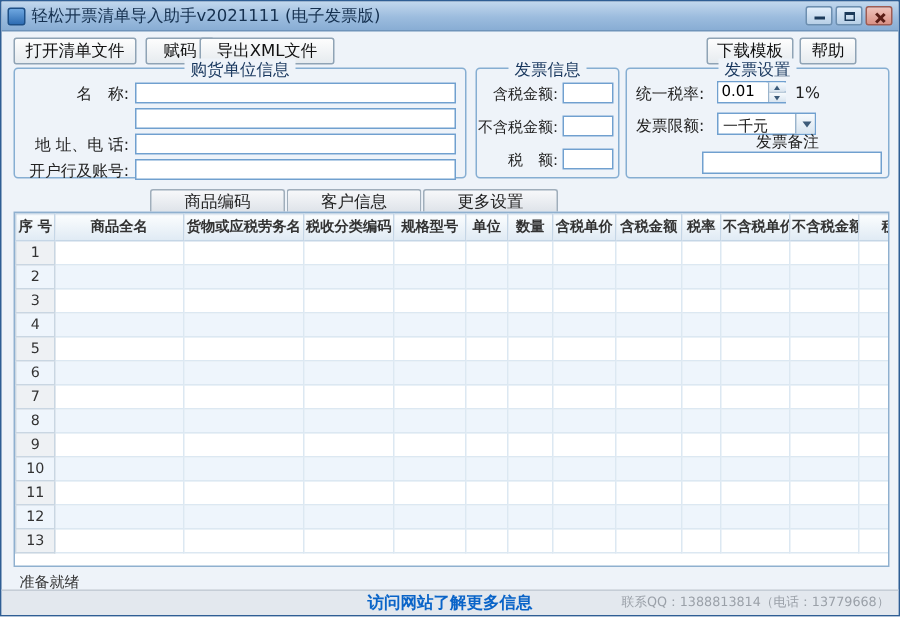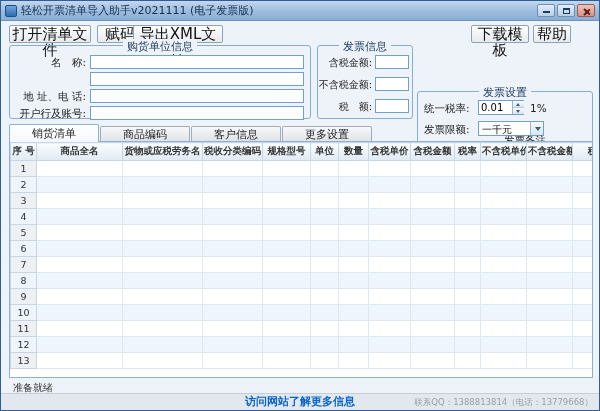--- a/index.html
+++ b/index.html
@@ -21,21 +21,21 @@
   .wbtn { width:18px; height:13px; border:1px solid #6d8fb0; border-radius:2px;
     background:linear-gradient(#e3eefa,#b7cfe6); position:relative; }
   .wbtn.close { background:linear-gradient(#efc3bb,#d99286); border-color:#a05c52; }
   .min-glyph { position:absolute; left:5px; bottom:3px; width:7px; height:2px; background:#1c3a5a; }
   .max-glyph { position:absolute; left:5px; top:3px; width:7px; height:6px; border:1px solid #1c3a5a; border-top-width:2px; }
   .close-glyph:before, .close-glyph:after { content:""; position:absolute; left:8px; top:3px; width:1.5px; height:8px; background:#5a1d15; }
   .close-glyph:before { transform:rotate(45deg); }
   .close-glyph:after  { transform:rotate(-45deg); }
   
   .btn {
-    position:absolute; top:24px; height:18px; font-size:15px; color:#111;
+    position:absolute; top:24px; height:18px; font-size:11px; color:#111;
     background:linear-gradient(#fdfdfd,#e6ebef); border:1px solid #8fa3b5;
     border-radius:2px; text-align:center; line-height:16px; cursor:default;
     font-family:inherit;
   }
   
   .gb { position:absolute; top:44px; height:74px; border:1px solid #86aed2; border-radius:3px;padding-left:18px; }
   .gb-title { position:absolute; top:-7px; left:50%; transform:translateX(-50%);
     background:#eef3f9; padding:0 4px; font-size:11px; color:#17365d; white-space:nowrap; }
   .flabel { position:absolute; font-size:10.5px; color:#222; white-space:nowrap; }
   .r { text-align:right; }
@@ -128,41 +128,40 @@
   <div class="gb" style="left:316px;width:96px;">
     <span class="gb-title">发票信息</span>
     <span class="flabel r" style="left:0px;top:10px;width:54px;font-size:10px;">含税金额:</span>
     <input class="tb" style="left: 57px; top: 9px; width: 34px;" value="">
     <span class="flabel r" style="left:0px;top:32px;width:54px;font-size:10px;">不含税金额:</span>
     <input class="tb" style="left: 57px; top: 31px; width: 34px;" value="">
     <span class="flabel r" style="left:0px;top:54px;width:54px;font-size:10px;">税　额:</span>
     <input class="tb" style="left: 57px; top: 53px; width: 34px;" value="">
   </div>
 
-  <div class="gb" style="left:416px;width:176px;margin-top:46px;">
+  <div class="gb" style="left:416px;width:176px;">
     <span class="gb-title">发票设置</span>
     <span class="flabel" style="left:6px;top:10px;">统一税率:</span>
     <div class="spinbox">
       <input value="0.01" style="">
       <div class="spin">
         <div class="spin-up"></div>
         <div class="spin-dn"></div>
       </div>
     </div>
     <span class="flabel" style="left:112px;top:10px;">1%</span>
     <span class="flabel" style="left:6px;top:31px;">发票限额:</span>
     <div class="dd">
       <span class="dd-value">一千元</span>
       <div class="dd-btn"></div>
     </div>
     <span class="flabel" style="left:86px;top:42px;">发票备注</span>
     <input class="tb" style="left: 50px; top: 55px; width: 120px; height: 15px;" value="">
   </div>
 
-  <div class="tab active" style="left:8px;">销货清单</div>
   <div class="tab inactive" style="left:99px;">商品编码</div>
   <div class="tab inactive" style="left:281px;">更多设置</div>
   <div class="tab inactive" style="left:190px;">客户信息</div>
 
   <div class="gridwrap">
     <table class="grid">
         <colgroup>
           <col style="width: 26px;">
           <col style="width: 86px;">
           <col style="width: 80px;">

